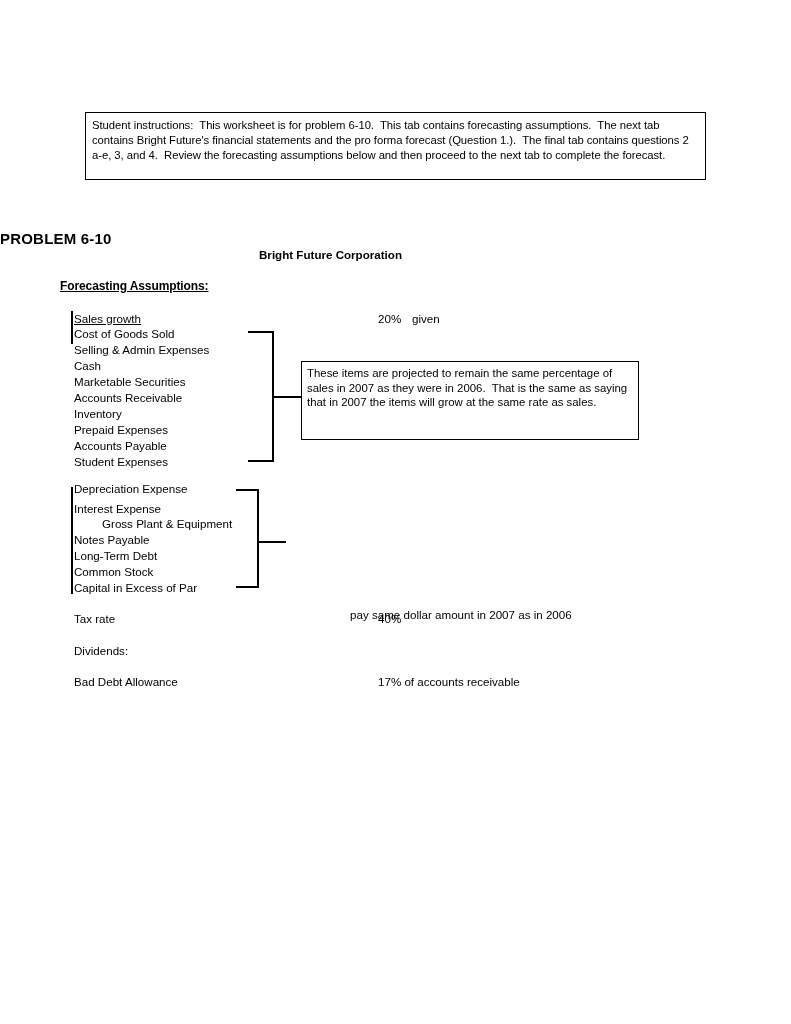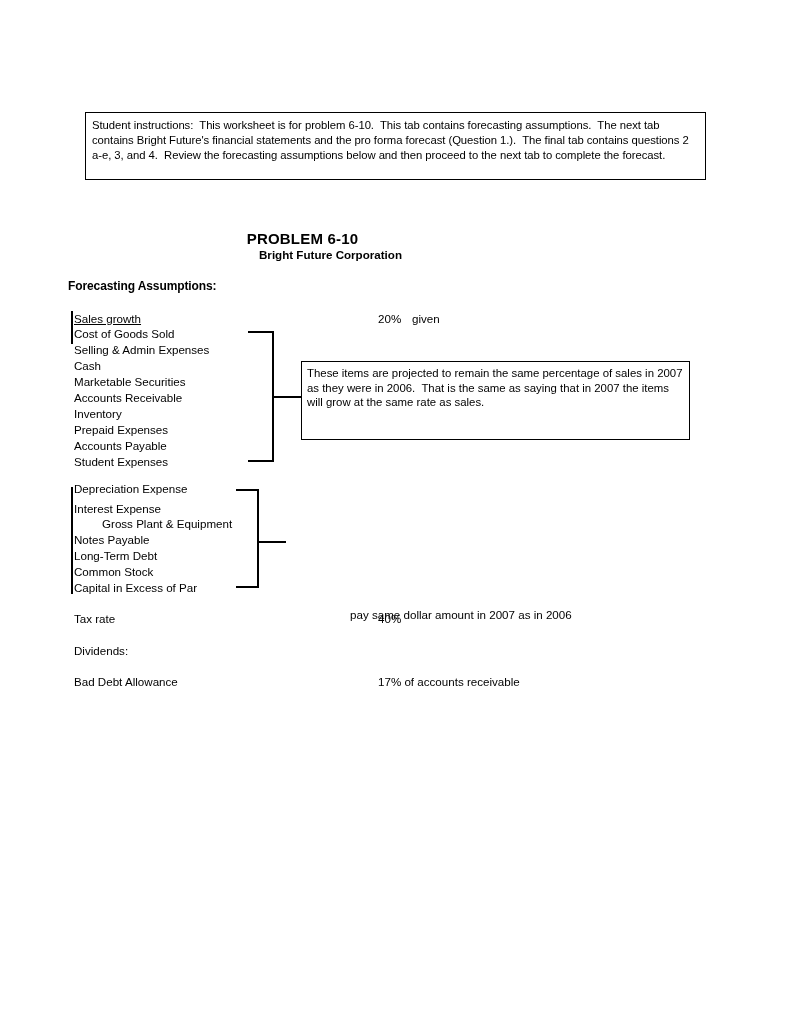--- a/index.html
+++ b/index.html
@@ -37,41 +37,42 @@
     letter-spacing: -0.05px;
     white-space: pre-wrap;
   }
 
   
   #problem-title {
     position: absolute;
     left: 0;
     top: 230px;
     width: 605px;
-    text-align: center;
+    text-align: left;
     font-size: 15px;
     font-weight: bold;
     letter-spacing: 0.2px;
   }
   #company-title {
     position: absolute;
     left: 0;
     top: 248px;
     width: 605px;
     text-align: center;
     font-size: 11.6px;
     font-weight: bold;
     padding-left: 28px;
   }
   #section-heading {
     position: absolute;
-    left: 68px;
+    left: 60px;
     top: 279px;
     font-size: 12px;
     font-weight: bold;
+    text-decoration: underline;
     letter-spacing: -0.1px;
   }
 
   
   .item-row {
     position: absolute;
     left: 74px;
     font-size: 11.6px;
     line-height: 13px;
     white-space: nowrap;
@@ -162,21 +163,21 @@
 
   <div class="bracket" style="left:248px; top:331px; width:26px; height:131px;">
     <div class="spine"></div>
     <div class="arm top" style="width:26px;"></div>
     <div class="arm bottom" style="width:26px;"></div>
   </div>
   <div class="bracket" style="left:274px; top:396px; width:28px; height:2px;">
     <div class="stub" style="left:0; top:0; width:28px;"></div>
   </div>
 
-  <div class="callout" style="left:301px; top:361px; width:389px; height:79px;">
+  <div class="callout" style="left:301px; top:361px; width:338px; height:79px;">
     <div class="callout-text">These items are projected to remain the same percentage of sales in 2007 as they were in 2006.  That is the same as saying that in 2007 the items will grow at the same rate as sales.</div>
   </div>
 
   <div class="edge-bar" style="top:487px; height:107px;"></div>
 
   <div class="item-row" style="top:482px;">Depreciation Expense</div>
   <div class="item-row" style="top:502px;">Interest Expense</div>
   <div class="item-row" style="top:517px;padding-left:28px;">Gross Plant &amp; Equipment</div>
   <div class="item-row" style="top:533px;">Notes Payable</div>
   <div class="item-row" style="top:549px;">Long-Term Debt</div>

